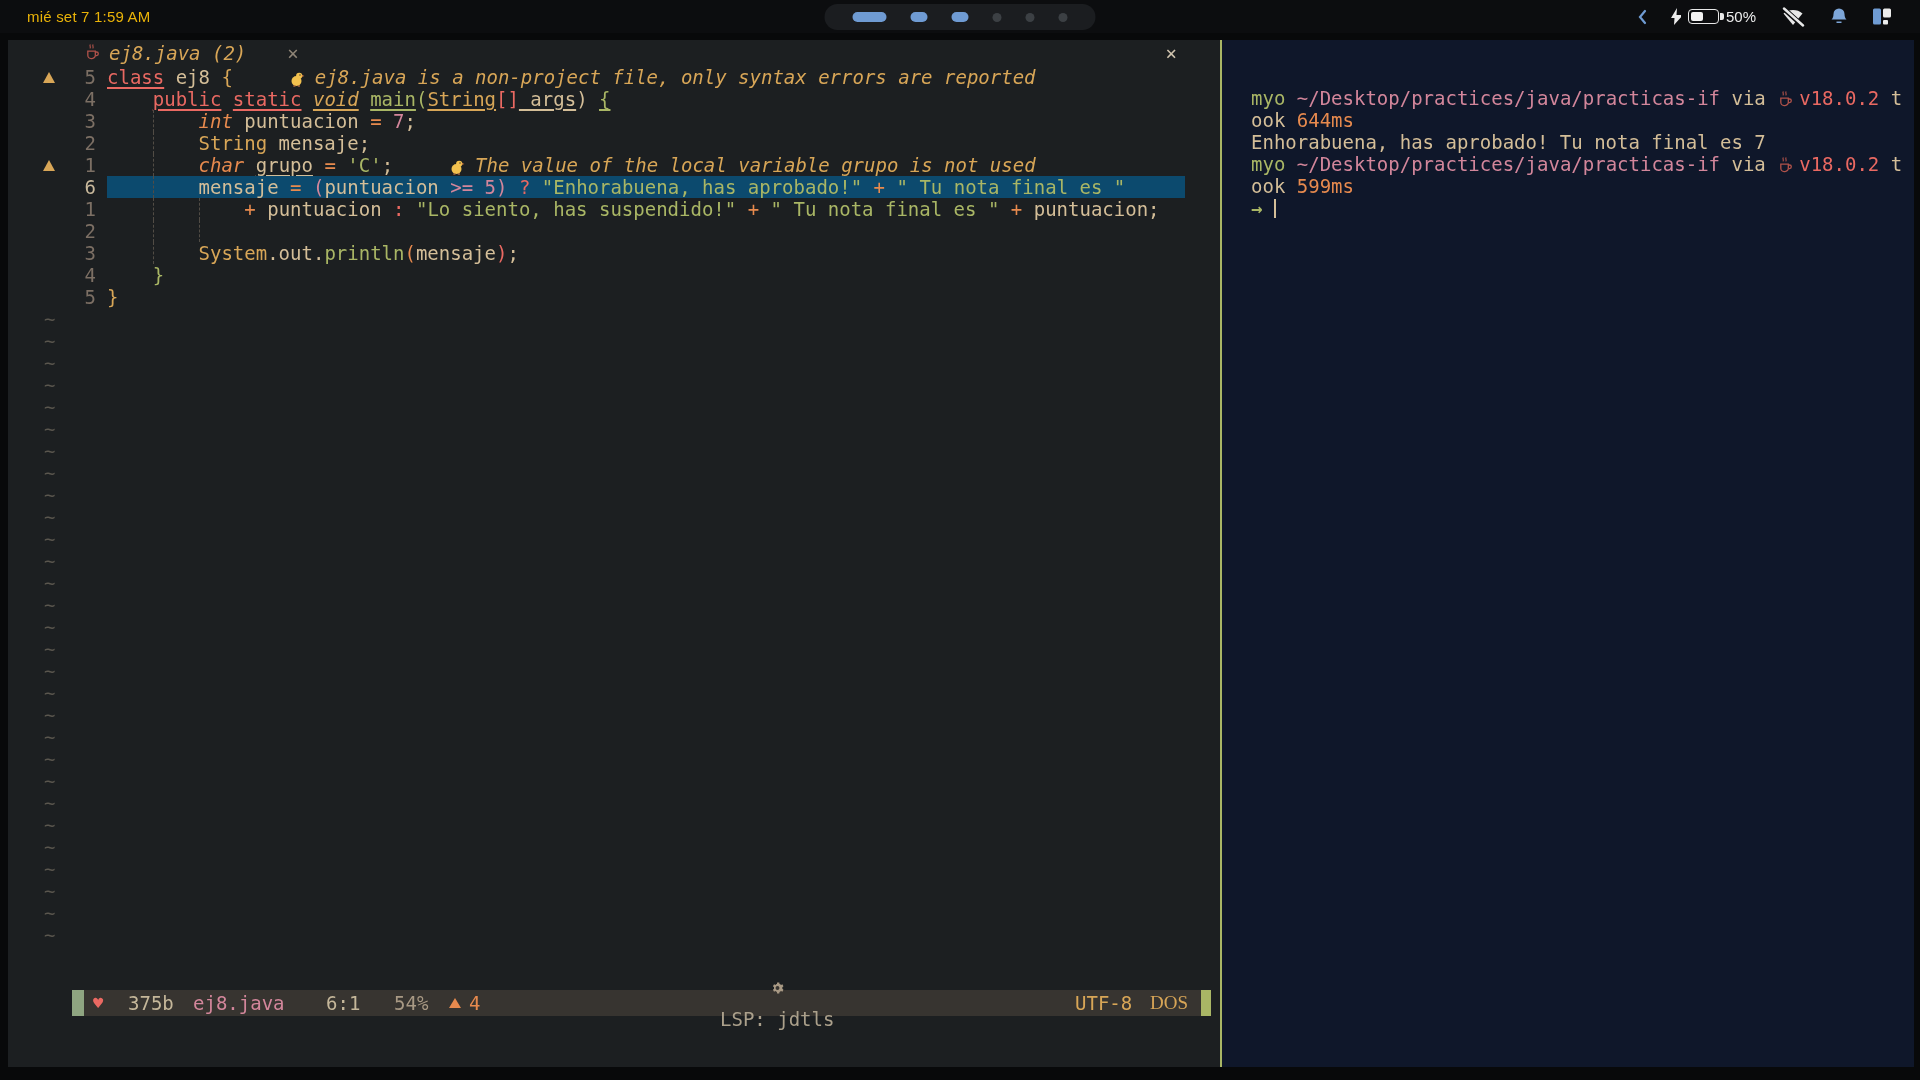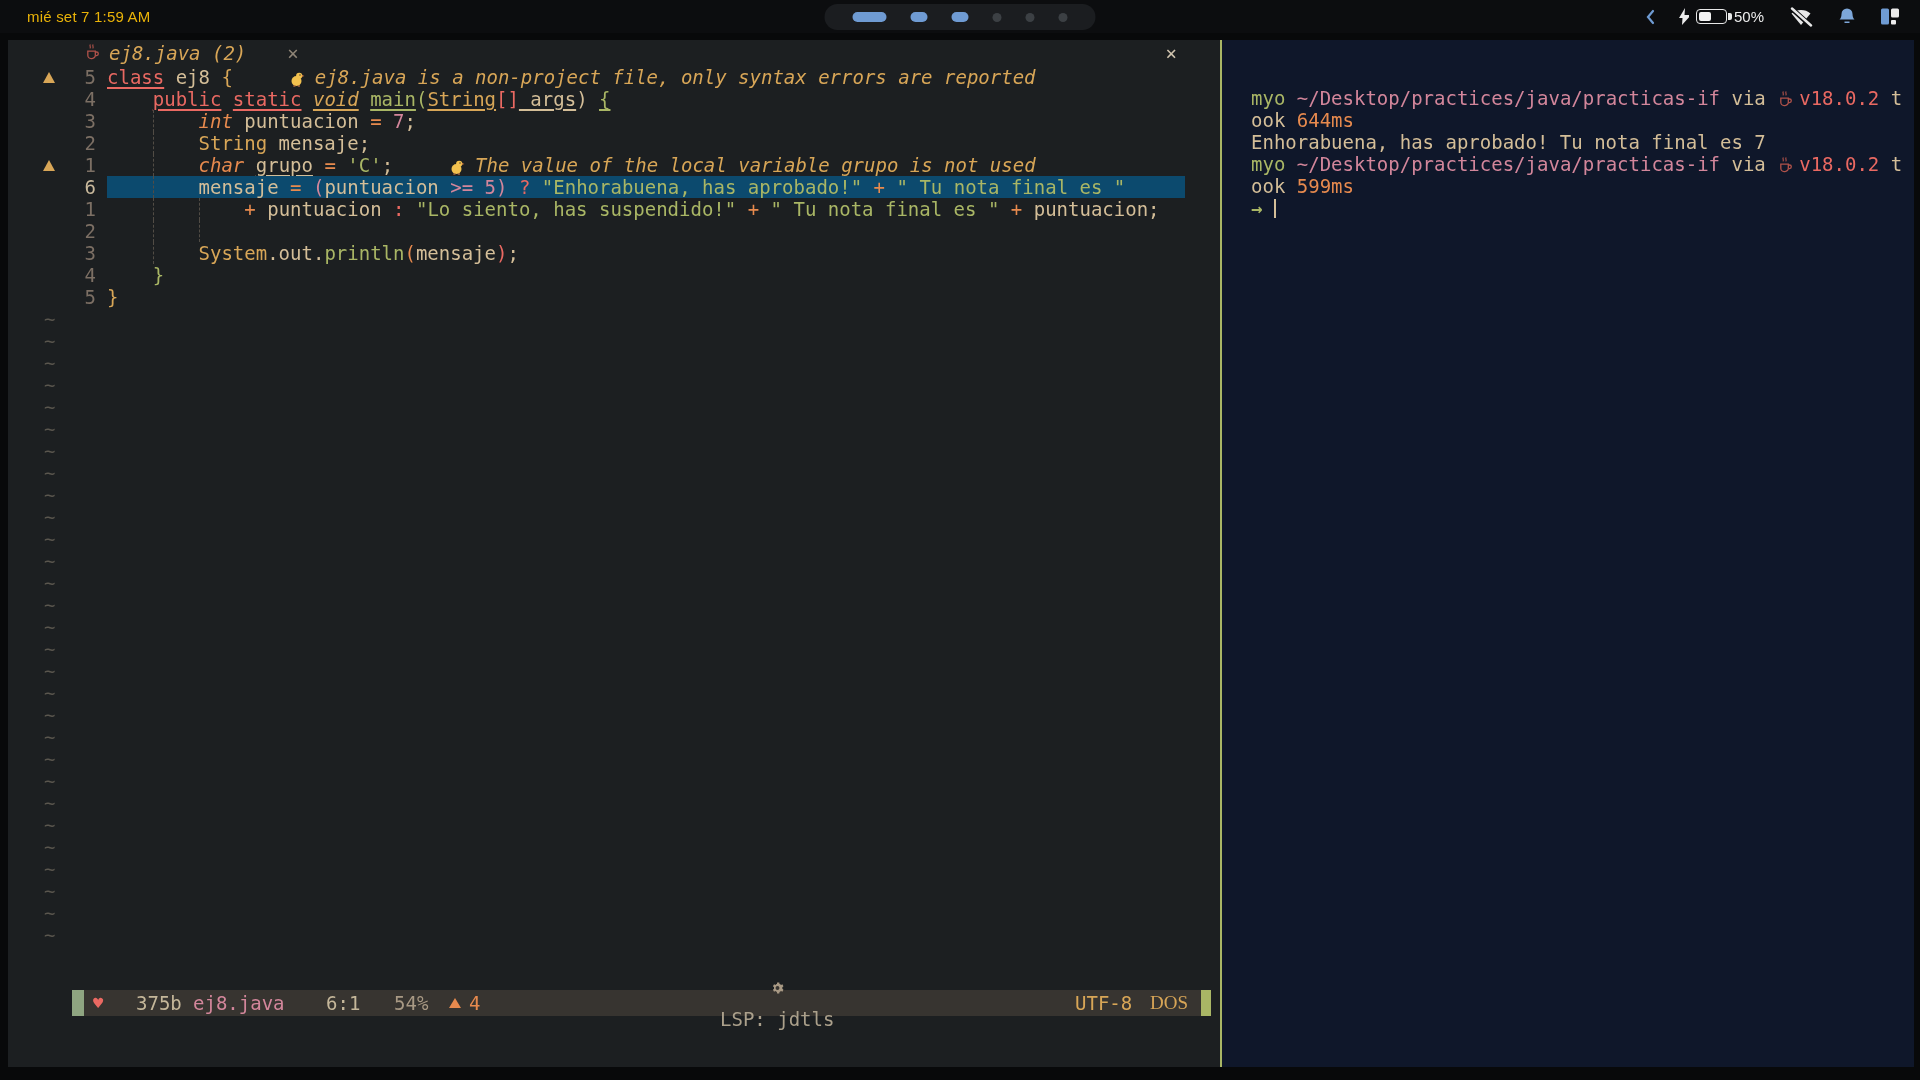--- a/index.html
+++ b/index.html
@@ -11,21 +11,21 @@
   .menubar { position:absolute; top:0; left:0; right:0; height:33px;
              background:#0c0d0f; display:flex; align-items:center; }
   .clock { margin-left:27px; color:#eab308; font-size:15px; letter-spacing:.2px; }
   .workspaces { position:absolute; left:50%; top:4px; transform:translateX(-50%);
                 height:26px; background:#1b1d20; border-radius:13px;
                 display:flex; align-items:center; gap:24px; padding:0 28px; }
   .ws { background:#6f9bd3; }
   .ws-active   { width:34px; height:10px; border-radius:5px; }
   .ws-occupied { width:17px; height:10px; border-radius:5px; }
   .ws-empty    { width:9px;  height:9px;  border-radius:50%; background:#3c4044; }
-  .tray { margin-left:auto; display:flex; align-items:center; gap:24px; padding-right:20px; }
+  .tray { margin-left:auto; display:flex; align-items:center; gap:24px; padding-right:28px; }
   .tray svg { display:block; }
   .batgroup { display:flex; align-items:center; gap:7px; }
   .battery { position:relative; width:31px; height:15px; border:1.5px solid #e8e8e8;
              border-radius:4px; }
   .battery .fill { position:absolute; left:2px; top:2px; bottom:2px; width:12px;
                    background:#f2f2f2; border-radius:2px; }
   .battery::after { content:""; position:absolute; right:-6px; top:3px; width:3.5px;
                     height:7px; background:#e8e8e8; border-radius:0 2px 2px 0; }
   .batpct { color:#ececec; font-size:15px; }
 
@@ -71,21 +71,21 @@
   .virt svg { vertical-align:-3px; margin-right:10px; }
 
   
   .statusline { position:absolute; left:32px; top:950px; width:1139px; height:26px;
                 background:#373430; color:#c5b79a;
                 font-family:"DejaVu Sans Mono", monospace; font-size:19px; }
   .sl { position:absolute; top:50%; transform:translateY(-50%); white-space:nowrap; }
   .sl-lblock { left:0; width:12px; height:26px; top:0; transform:none; background:#8fa581; }
   .sl-rblock { right:0; width:10px; height:26px; top:0; transform:none; background:#a9b665; }
   .sl-heart { left:21px; color:#ea6962; font-size:17px; }
-  .sl-size { left:56px;margin-left:8px; }
+  .sl-size { left:56px; }
   .sl-file { left:121px; color:#d3869b; }
   .sl-pos  { left:254px; }
   .sl-pct  { left:322px; color:#a89984; }
   .sl-wtri { left:377px; width:0; height:0; border-left:6px solid transparent;
              border-right:6px solid transparent; border-bottom:10px solid #e78a4e; }
   .sl-wnum { left:397px; color:#e78a4e; }
   .sl-lsp  { left:648px; display:flex; align-items:center; gap:9px; color:#aba08b;flex-direction:column; }
   .sl-utf  { left:1003px; color:#d8a657; }
   .sl-dos  { left:1078px; color:#d8a657;font-family:Liberation Serif, serif; }
 

